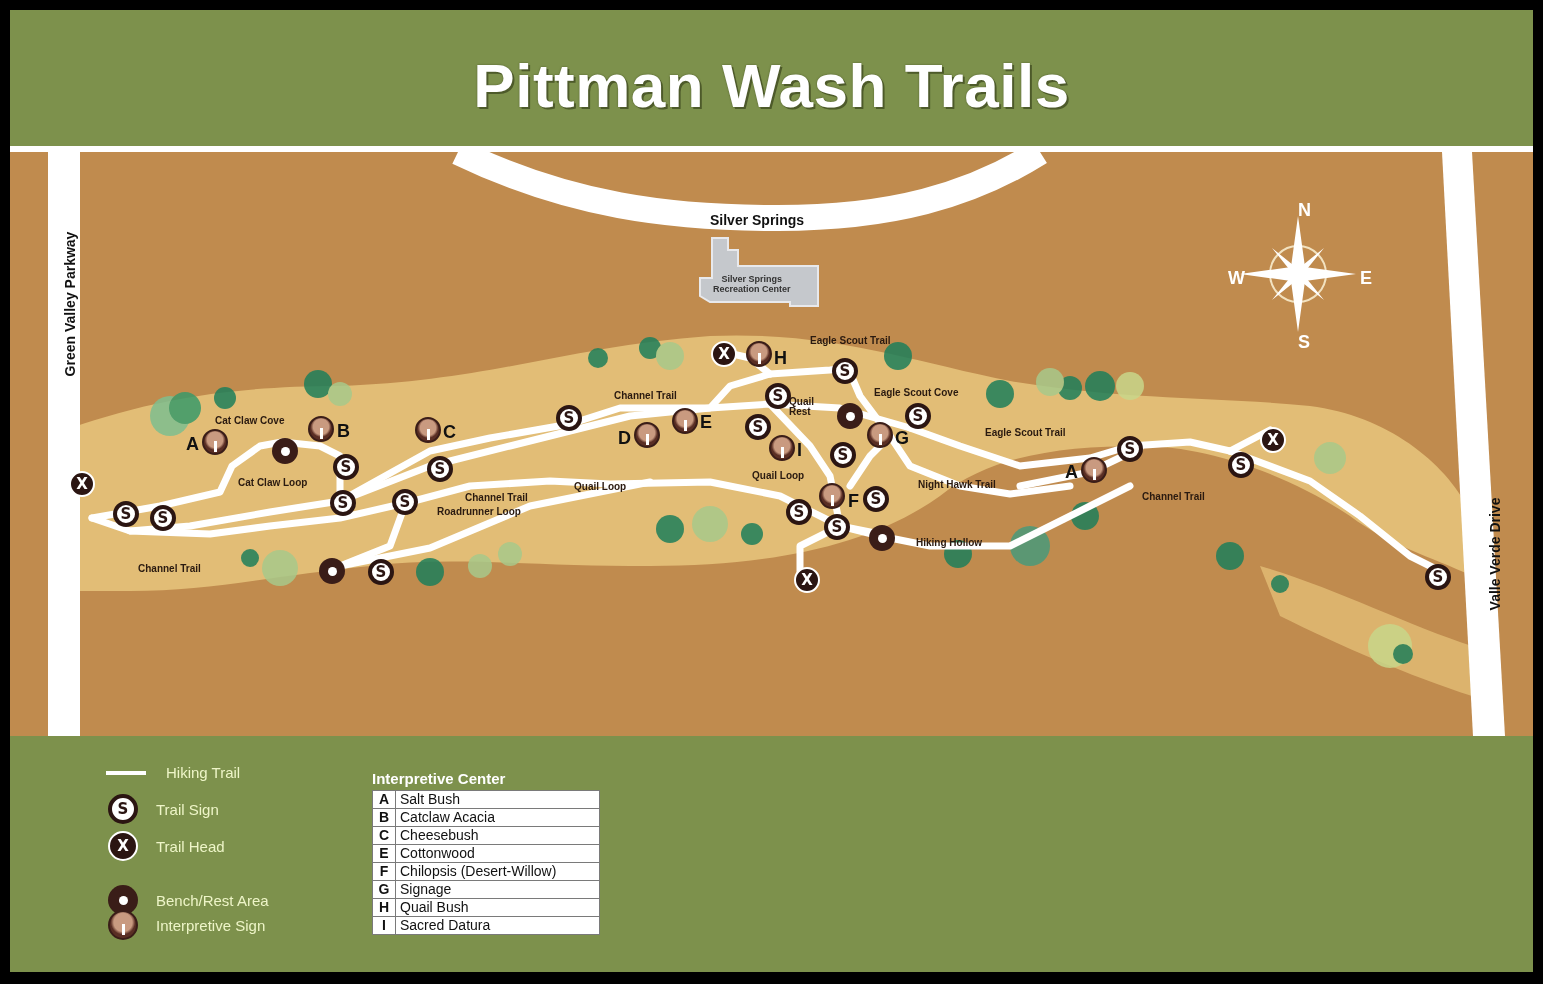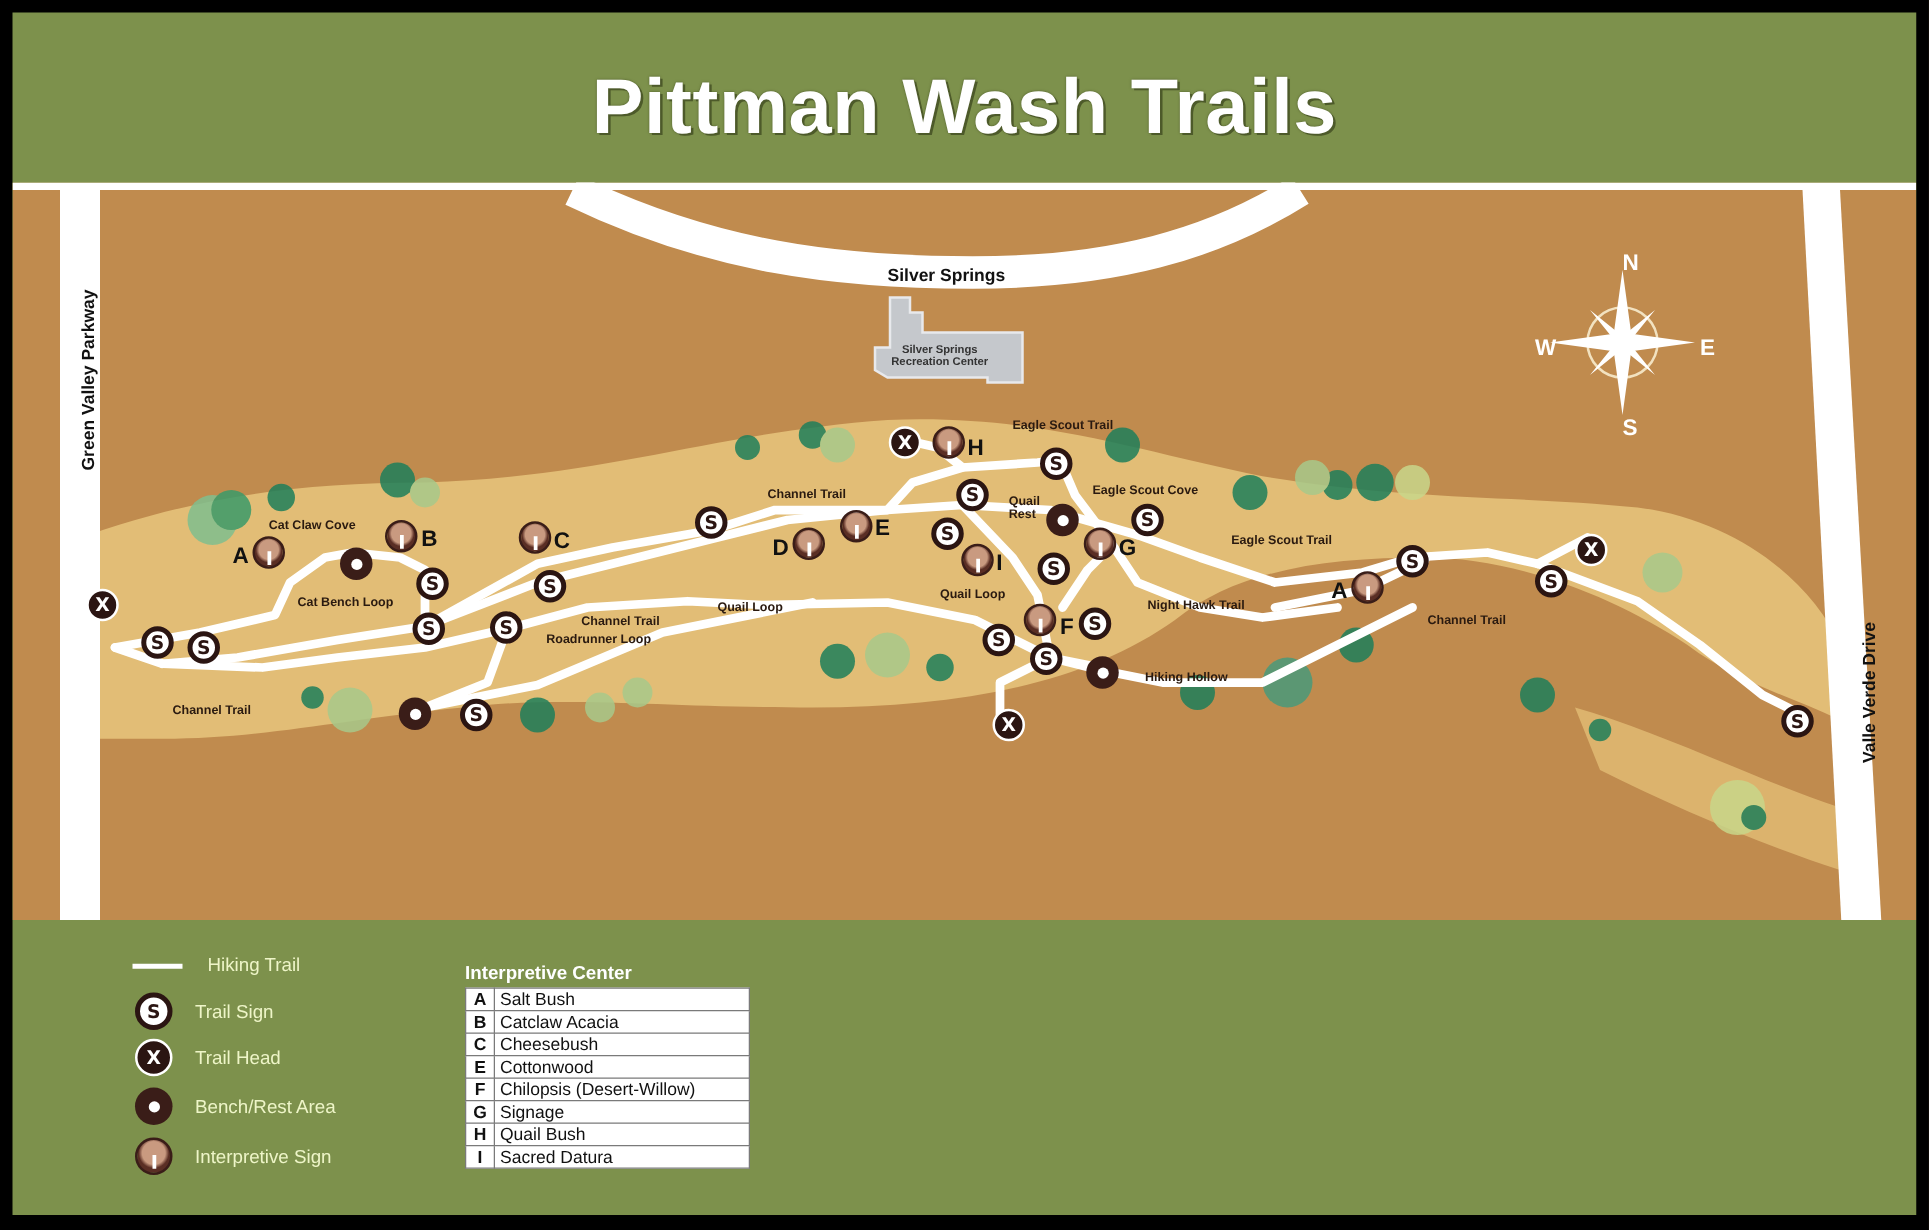--- a/index.html
+++ b/index.html
@@ -119,29 +119,29 @@
       <div>Silver Springs</div>
       <div>Recreation Center</div>
     </div>
 
     <div class="road-lbl" style="left:1288px;top:54px;color:#fff;font-size:18px;">N</div>
     <div class="road-lbl" style="left:1288px;top:186px;color:#fff;font-size:18px;">S</div>
     <div class="road-lbl" style="left:1350px;top:122px;color:#fff;font-size:18px;">E</div>
     <div class="road-lbl" style="left:1218px;top:122px;color:#fff;font-size:18px;">W</div>
 
     <div class="lbl" style="left:205px;top:269px;">Cat Claw Cove</div>
-    <div class="lbl" style="left:228px;top:331px;">Cat Bench Loop</div>
+    <div class="lbl" style="left:228px;top:331px;">Cat Claw Loop</div>
     <div class="lbl" style="left:128px;top:417px;">Channel Trail</div>
     <div class="lbl" style="left:455px;top:346px;">Channel Trail</div>
     <div class="lbl" style="left:427px;top:360px;">Roadrunner Loop</div>
     <div class="lbl" style="left:564px;top:335px;">Quail Loop</div>
     <div class="lbl" style="left:604px;top:244px;">Channel Trail</div>
     <div class="lbl" style="left:800px;top:189px;">Eagle Scout Trail</div>
     <div class="lbl" style="left:864px;top:241px;">Eagle Scout Cove</div>
-    <div class="lbl" style="left:797px;top:251px;line-height:10px;"><span>Quail</span><br><span>Rest</span></div>
+    <div class="lbl" style="left:779px;top:251px;line-height:10px;"><span>Quail</span><br><span>Rest</span></div>
     <div class="lbl" style="left:742px;top:324px;">Quail Loop</div>
     <div class="lbl" style="left:908px;top:333px;">Night Hawk Trail</div>
     <div class="lbl" style="left:906px;top:391px;">Hiking Hollow</div>
     <div class="lbl" style="left:975px;top:281px;">Eagle Scout Trail</div>
     <div class="lbl" style="left:1132px;top:345px;">Channel Trail</div>
 
     <div class="marker m-s" style="left:103px;top:355px;">S</div>
     <div class="marker m-s" style="left:140px;top:359px;">S</div>
     <div class="marker m-s" style="left:323px;top:308px;">S</div>
     <div class="marker m-s" style="left:320px;top:344px;">S</div>
@@ -199,21 +199,21 @@
       <span class="lg-label">Hiking Trail</span>
     </div>
     <div class="leg-item" style="top:44px;">
       <span class="marker m-s" style="position:static;margin-left:2px;width:30px;height:30px;">S</span>
       <span class="lg-label">Trail Sign</span>
     </div>
     <div class="leg-item" style="top:81px;">
       <span class="marker m-x" style="position:static;margin-left:2px;width:30px;height:30px;">X</span>
       <span class="lg-label">Trail Head</span>
     </div>
-    <div class="leg-item" style="top:120px;text-align:center;">
+    <div class="leg-item" style="top:135px;text-align:center;">
       <span class="marker m-b" style="position:static;margin-left:2px;width:30px;height:30px;"></span>
       <span class="lg-label">Bench/Rest Area</span>
     </div>
     <div class="leg-item" style="top:160px;">
       <span class="marker m-i" style="position:static;margin-left:2px;width:30px;height:30px;"></span>
       <span class="lg-label">Interpretive Sign</span>
     </div>
 
     <div class="signage">
       <h3>Interpretive Center</h3>

